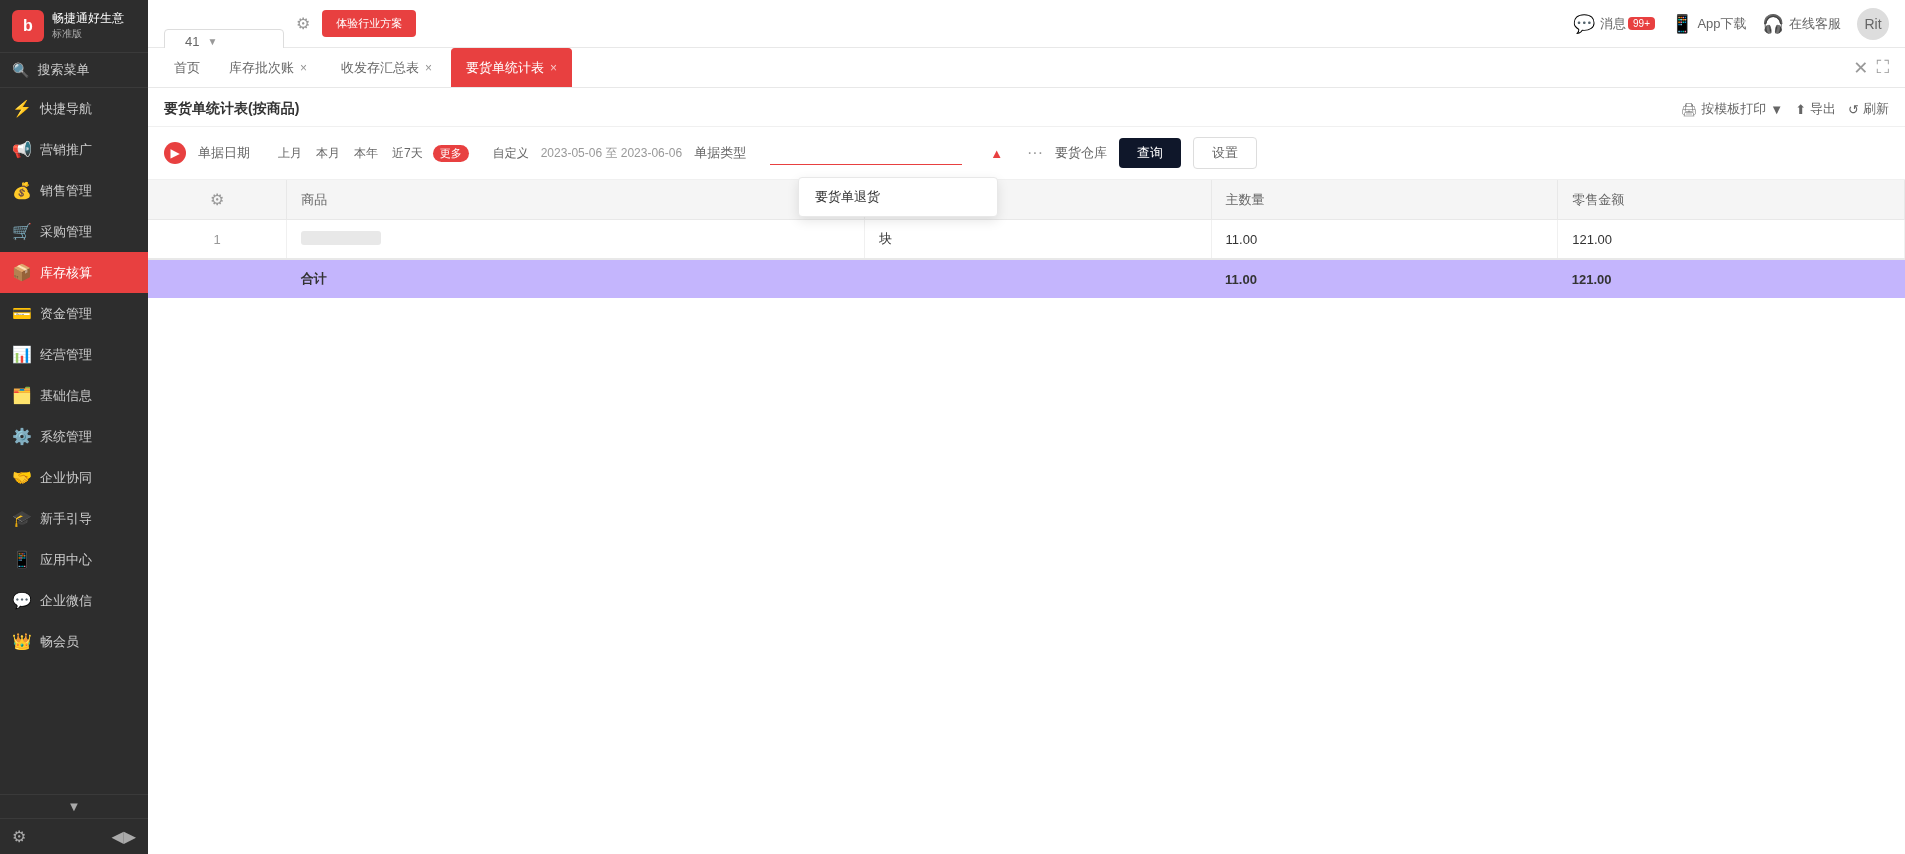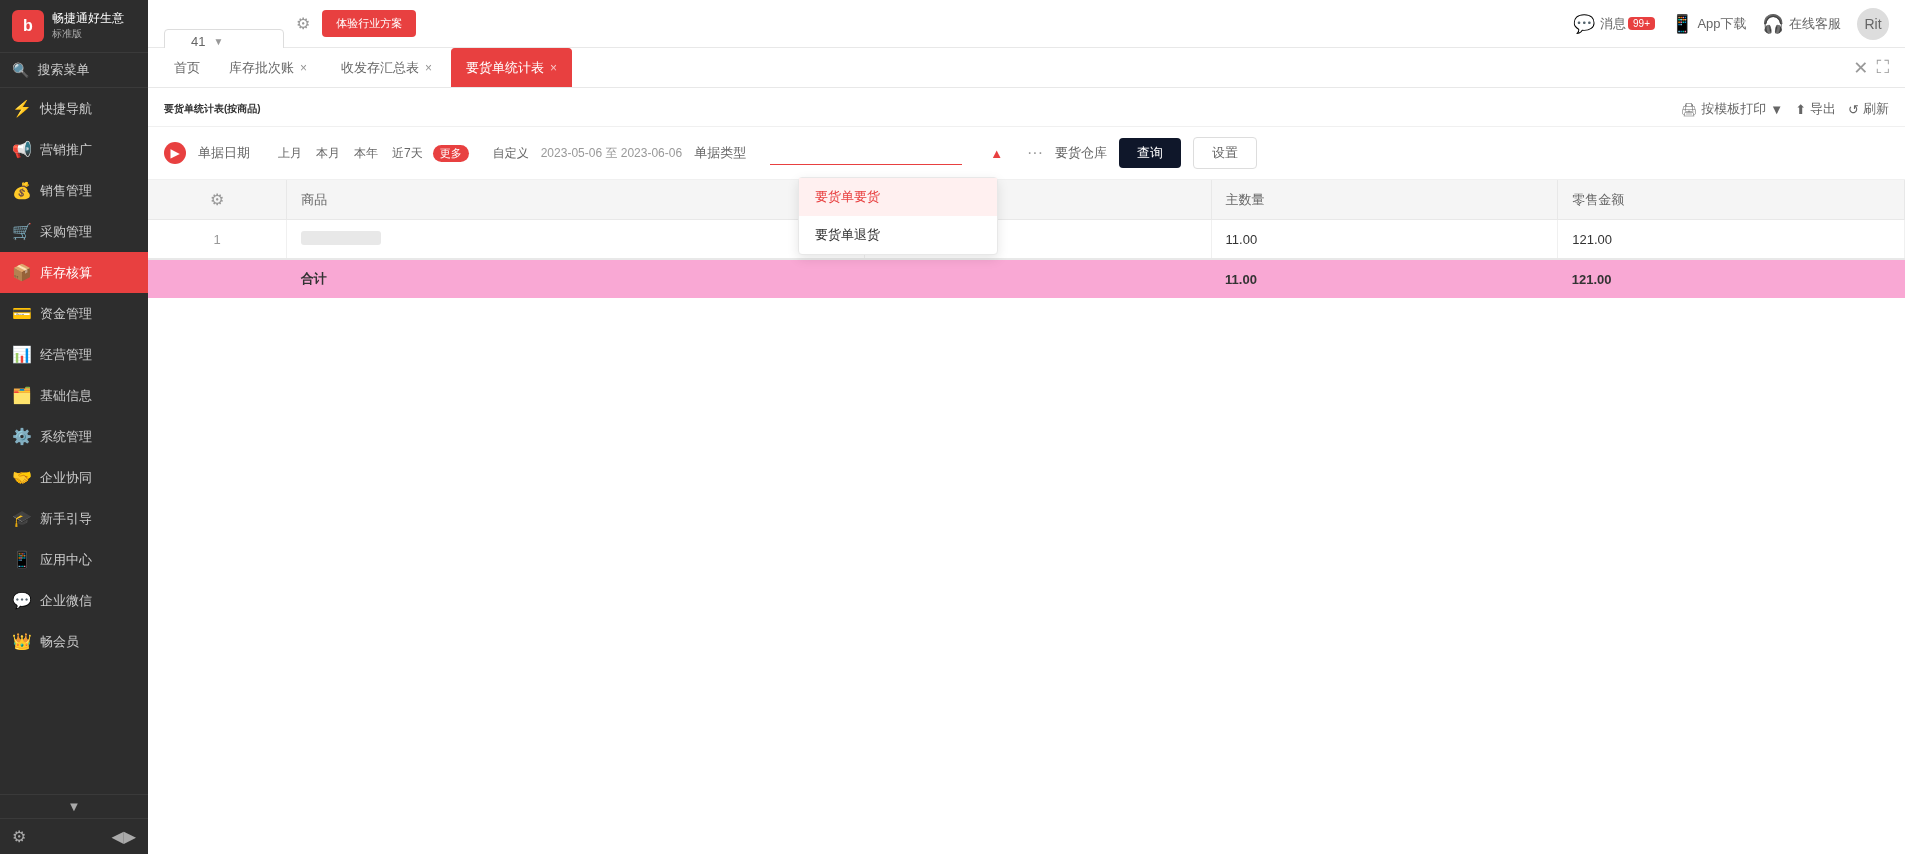--- a/index.html
+++ b/index.html
@@ -102,21 +102,21 @@
       padding: 0 16px;
       height: 48px;
       flex-shrink: 0;
     }
     .topbar-left { display: flex; align-items: center; flex: 1; }
     .topbar-store-select {
       display: flex;
       align-items: center;
       border: 1px solid #ddd;
       border-radius: 4px;
-      padding: 4px 26px;
+      padding: 4px 20px;
       margin-right: 12px;
       cursor: pointer;
       font-size: 13px;
       color: #333;
       background: #fff;
       min-width: 120px;
       margin-top: 36px;
     }
     .topbar-store-num { color: #666; margin-right: 4px; }
     .topbar-chevron { color: #999; font-size: 10px; margin-left: 4px; }
@@ -219,21 +219,21 @@
       overflow: hidden;
     }
 
     .page-header {
       display: flex;
       align-items: center;
       justify-content: space-between;
       padding: 12px 16px 8px;
       border-bottom: 1px solid #f0f0f0;
     }
-    .page-title { font-size: 10px; font-weight: bold; color: #333; }
+    .page-title { font-size: 14px; font-weight: bold; color: #333; }
     .page-actions { display: flex; align-items: center; gap: 12px; }
     .page-action-btn {
       display: flex;
       align-items: center;
       gap: 4px;
       font-size: 13px;
       color: #666;
       cursor: pointer;
     }
 
@@ -373,21 +373,21 @@
       white-space: nowrap;
     }
     .data-table thead th:first-child { width: 48px; text-align: center; }
     .data-table tbody tr { border-bottom: 1px solid #f0f0f0; }
     .data-table tbody td {
       padding: 10px 14px;
       color: #333;
       border-right: 1px solid #f0f0f0;
     }
     .data-table tbody td:first-child { text-align: center; color: #999; }
-    .data-table tfoot tr { background: #f9a8d4; }
+    .data-table tfoot tr { background: #c4b5fd; }
     .data-table tfoot td {
       padding: 10px 14px;
       font-weight: bold;
       color: #333;
       border-top: 2px solid #e8e8e8;
     }
 
     .col-idx { width: 48px; }
     .col-product { width: 200px; }
     .col-unit { width: 120px; }
@@ -596,21 +596,20 @@
         </div>
 
         <div class="filter-warehouse-group">
           <span class="filter-label">要货仓库</span>
         </div>
 
         <button class="query-btn">查询</button>
         <button class="settings-btn">设置</button>
 
         <div class="dropdown-overlay">
-          <div class="dropdown-item selected">要货单要货</div>
           <div class="dropdown-item">要货单退货</div>
         </div>
       </div>
 
       <div class="table-area">
         <table class="data-table">
           <thead>
             <tr>
               <th class="col-idx">
                 <span class="gear-icon-btn">⚙</span>

